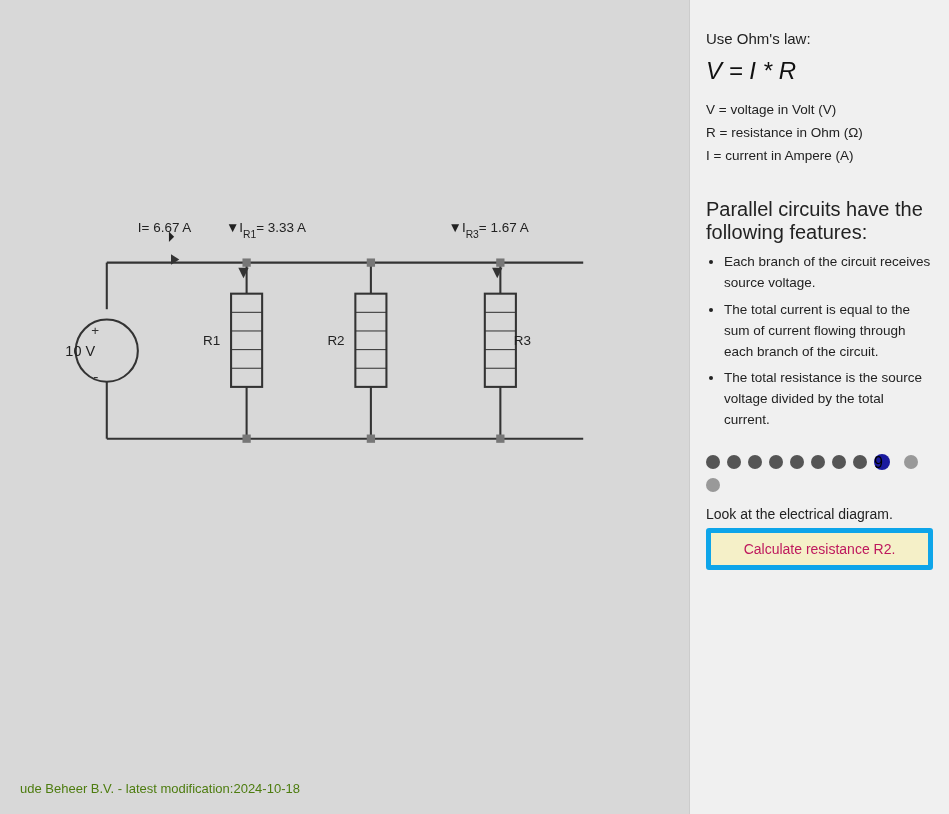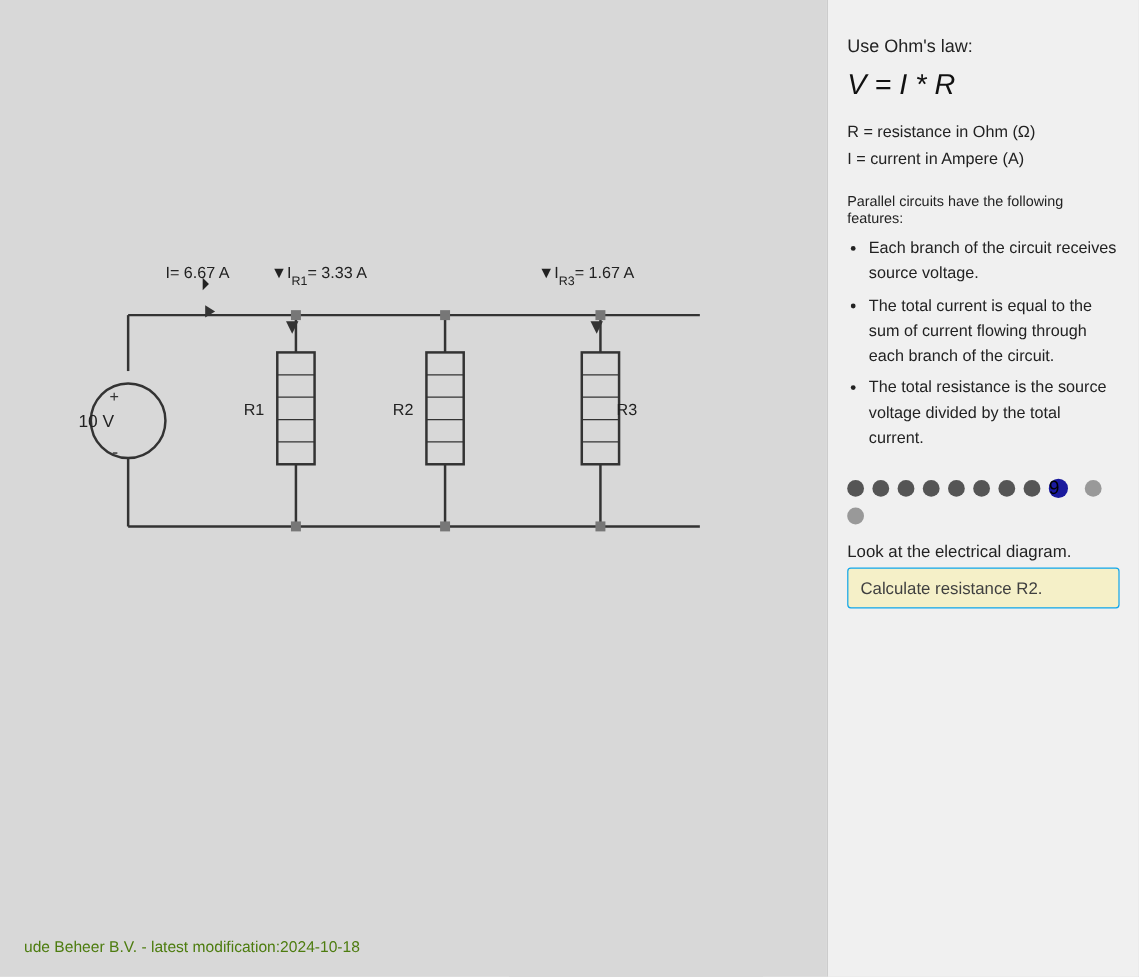--- a/index.html
+++ b/index.html
@@ -57,23 +57,24 @@
     }
 
     .variables {
       font-size: 13.5px;
       color: #222;
       line-height: 1.7;
       margin-bottom: 16px;
     }
 
     .parallel-title {
-      font-size: 12px;
+      font-size: 20px;
       color: #222;
       margin-bottom: 8px;
+      margin-top: 14px;
     }
 
     .bullet-list {
       list-style: disc;
       padding-left: 18px;
       font-size: 13.5px;
       color: #222;
       line-height: 1.55;
       margin-bottom: 16px;
     }
@@ -109,25 +110,26 @@
     }
 
     .look-text {
       font-size: 14px;
       color: #222;
       margin-bottom: 6px;
     }
 
     .calculate-box {
       background: #f5f0c8;
-      border: 1px solid #0ea5e9;
+      border: 5px solid #0ea5e9;
       border-radius: 3px;
       padding: 8px 10px;
       font-size: 14px;
-      color: #404040;
+      color: #be185d;
+      text-align: center;
     }
 
     
     .circuit-area {
       width: 580px;
       height: 340px;
       position: relative;
     }
 
     svg.circuit {
@@ -217,20 +219,21 @@
   <div class="footer-text">ude Beheer B.V. - latest modification:2024-10-18</div>
 </div>
 
 <div class="right-panel">
 
   <div class="ohm-title">Use Ohm's law:</div>
 
   <div class="formula">V = I * R</div>
 
   <div class="variables">
+    <div>V = voltage in Volt (V)</div>
     <div>R = resistance in Ohm (Ω)</div>
     <div>I = current in Ampere (A)</div>
   </div>
 
   <div class="parallel-title">Parallel circuits have the following features:</div>
 
   <ul class="bullet-list">
     <li>Each branch of the circuit receives source voltage.</li>
     <li>The total current is equal to the sum of current flowing through each branch of the circuit.</li>
     <li>The total resistance is the source voltage divided by the total current.</li>

